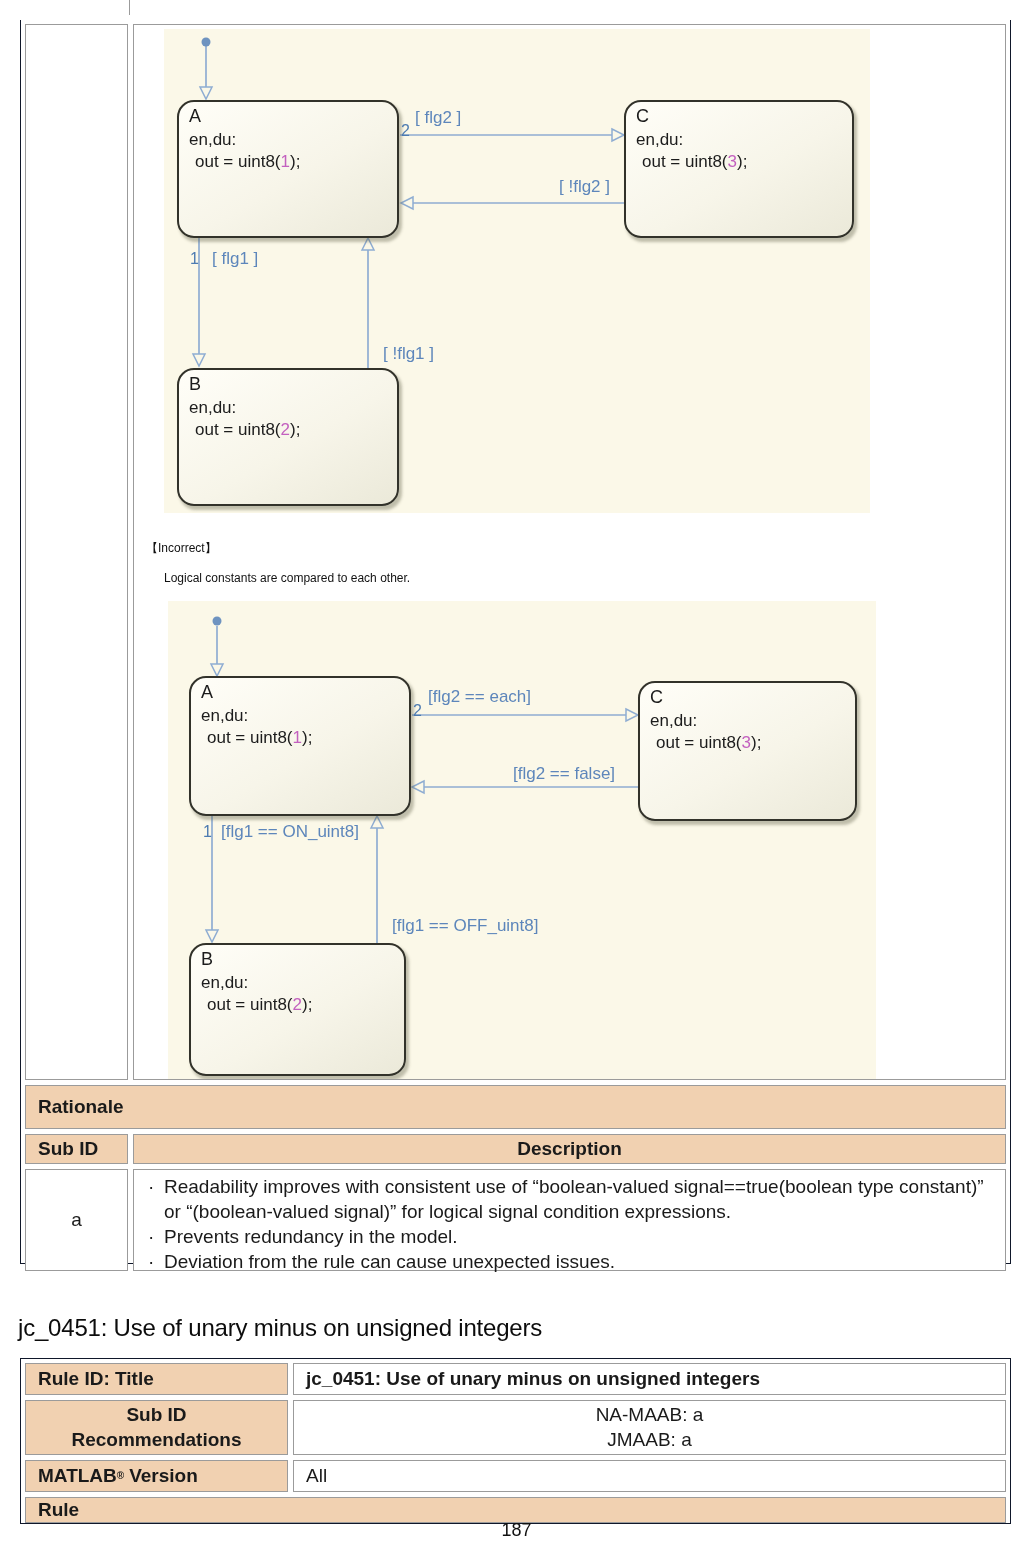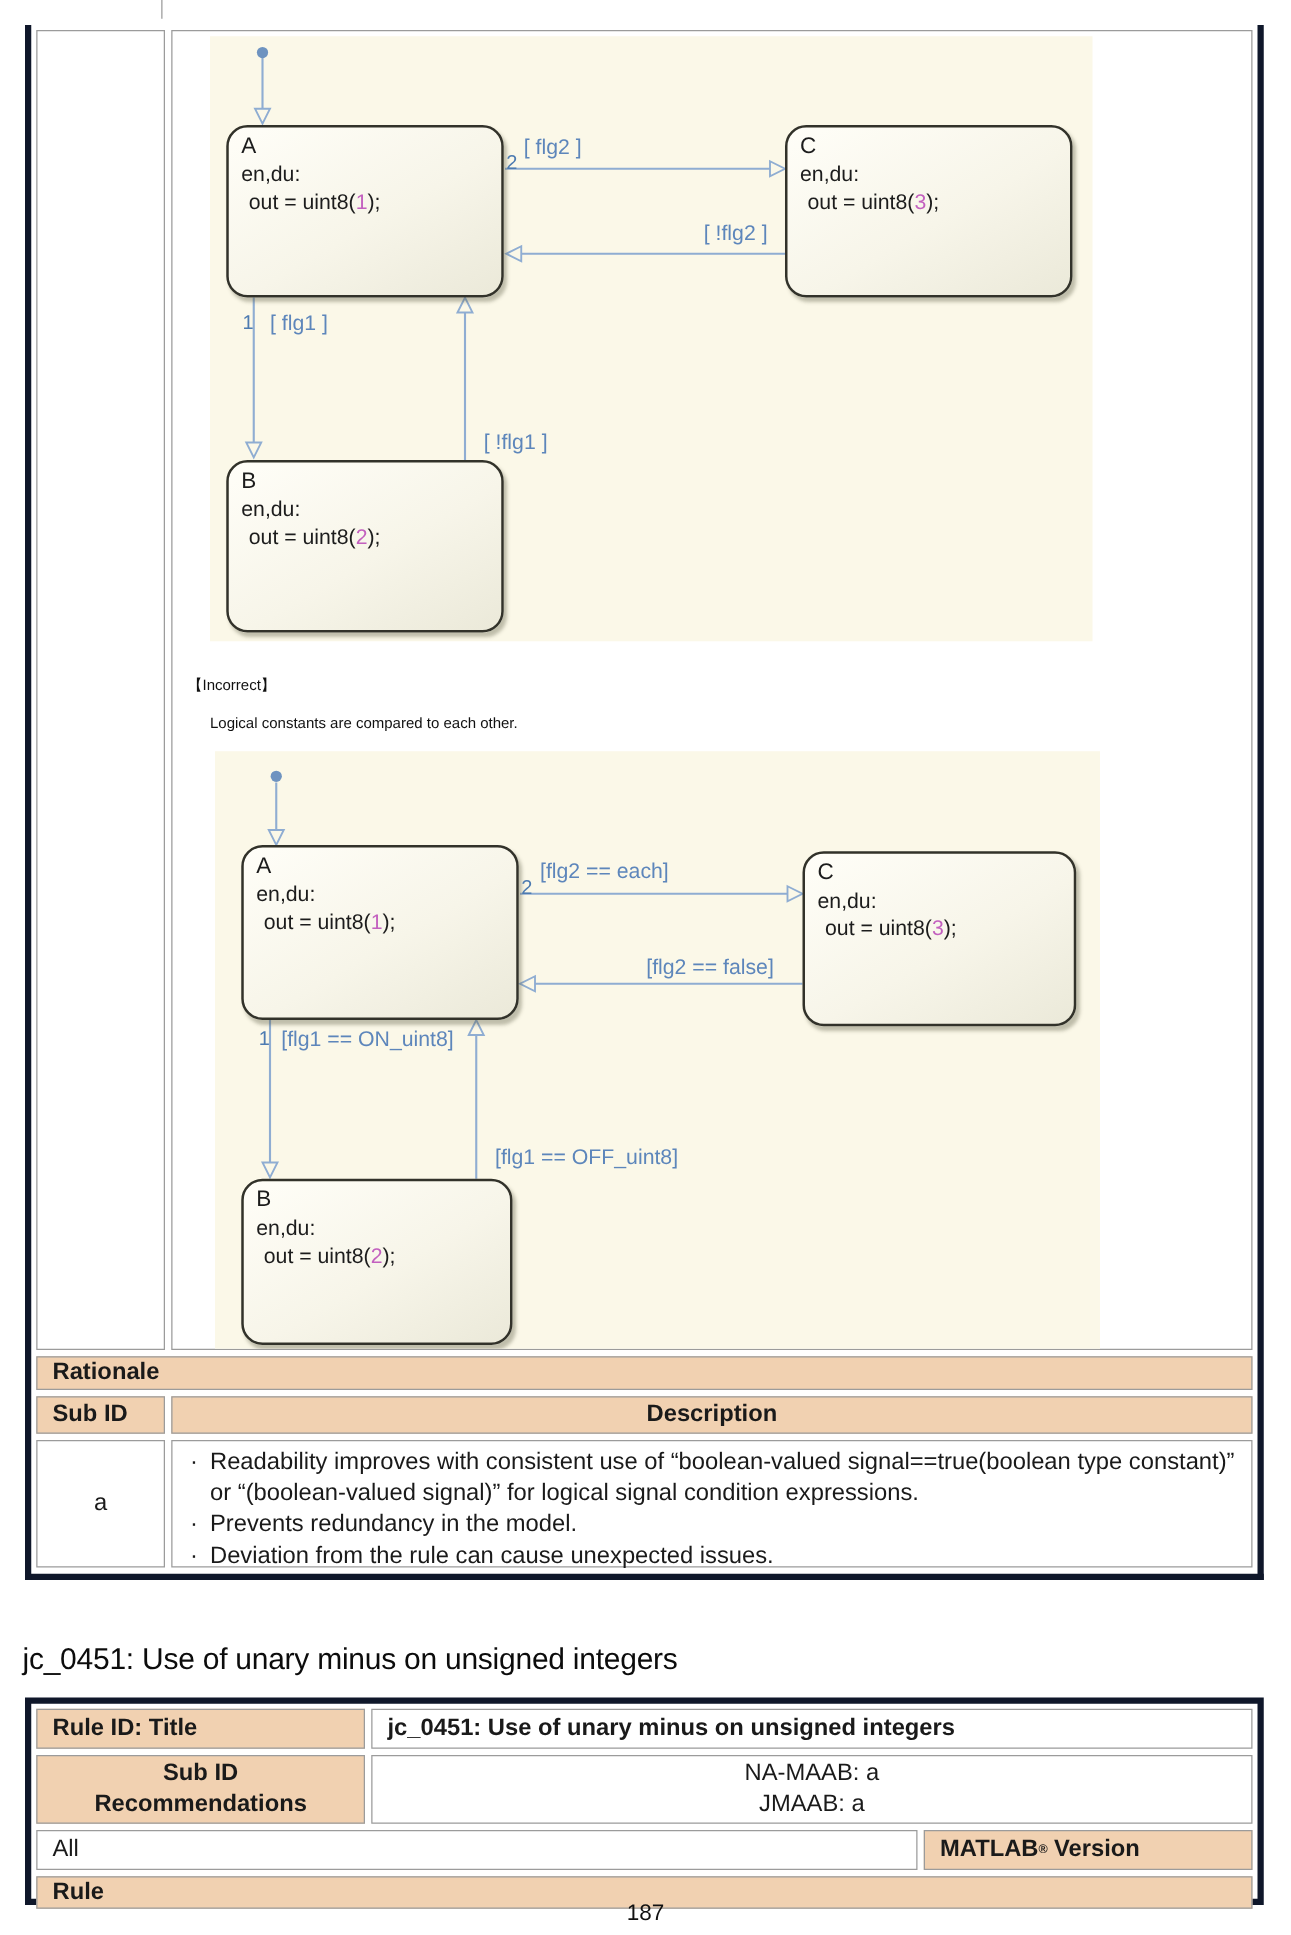--- a/index.html
+++ b/index.html
@@ -3,21 +3,21 @@
 <meta charset="utf-8">
 <style>
   html,body{margin:0;padding:0;background:#e8e8e8;}
   .page{
     position:relative;width:1033px;height:1548px;background:#ffffff;
     font-family:"Liberation Sans","DejaVu Sans",sans-serif;color:#1a1a1a;
     overflow:hidden;margin:0 auto;
   }
   
   .gtable{position:absolute;left:20px;width:991px;background:#ffffff;
-    border:5px solid #0f172a;box-sizing:border-box;padding:4px;}
+    border:1px solid #0f172a;box-sizing:border-box;padding:4px;}
   .gtable.no-top{border-top:none;}
   .trow{display:flex;gap:5px;margin-bottom:5px;}
   .trow:last-child{margin-bottom:0;}
   .cell{border:1px solid #9b9b9b;background:#ffffff;box-sizing:border-box;
     font-size:19px;line-height:1.3;}
   .cell.hdr{background:#f1d1b1;font-weight:bold;}
   .cell.pad{padding:2px 12px;display:flex;align-items:center;}
   .cell.center{display:flex;align-items:center;justify-content:center;text-align:left;}
   .col-left{width:103px;flex:none;}
   .col-right{flex:1;}
@@ -156,21 +156,21 @@
           <span class="tlabel" style="left:260px;top:85px;">[flg2 == each]</span>
           <span class="tlabel" style="left:345px;top:162px;">[flg2 == false]</span>
           <span class="torder" style="left:35px;top:221px;">1</span>
           <span class="tlabel" style="left:53px;top:220px;">[flg1 == ON_uint8]</span>
           <span class="tlabel" style="left:224px;top:314px;">[flg1 == OFF_uint8]</span>
         </div>
 
       </div>
     </div>
 
-    <div class="trow" style="height:27px;">
+    <div class="trow" style="height:44px;">
       <div class="cell hdr full pad">Rationale</div>
     </div>
 
     <div class="trow" style="height:30px;">
       <div class="cell hdr col-left pad">Sub ID</div>
       <div class="cell hdr col-right center">Description</div>
     </div>
 
     <div class="trow" style="height:102px;">
       <div class="cell col-left center">a</div>
@@ -205,26 +205,26 @@
         <span>Sub ID</span>
         <span>Recommendations</span>
       </div>
       <div class="cell rule-val-col pad twolines">
         <span>NA-MAAB: a</span>
         <span>JMAAB: a</span>
       </div>
     </div>
 
     <div class="trow" style="height:32px;">
-      <div class="cell rule-val-col pad">All</div>
       <div class="cell hdr rule-label-col pad">
         <span>MATLAB</span>
           <sup class="reg">®</sup>
           <span style="margin-left:5px;">Version</span>
       </div>
+      <div class="cell rule-val-col pad">All</div>
     </div>
 
     <div class="trow" style="height:26px;">
       <div class="cell hdr full pad">Rule</div>
     </div>
   </div>
 
   <div class="page-number">187</div>
 
 </div>

